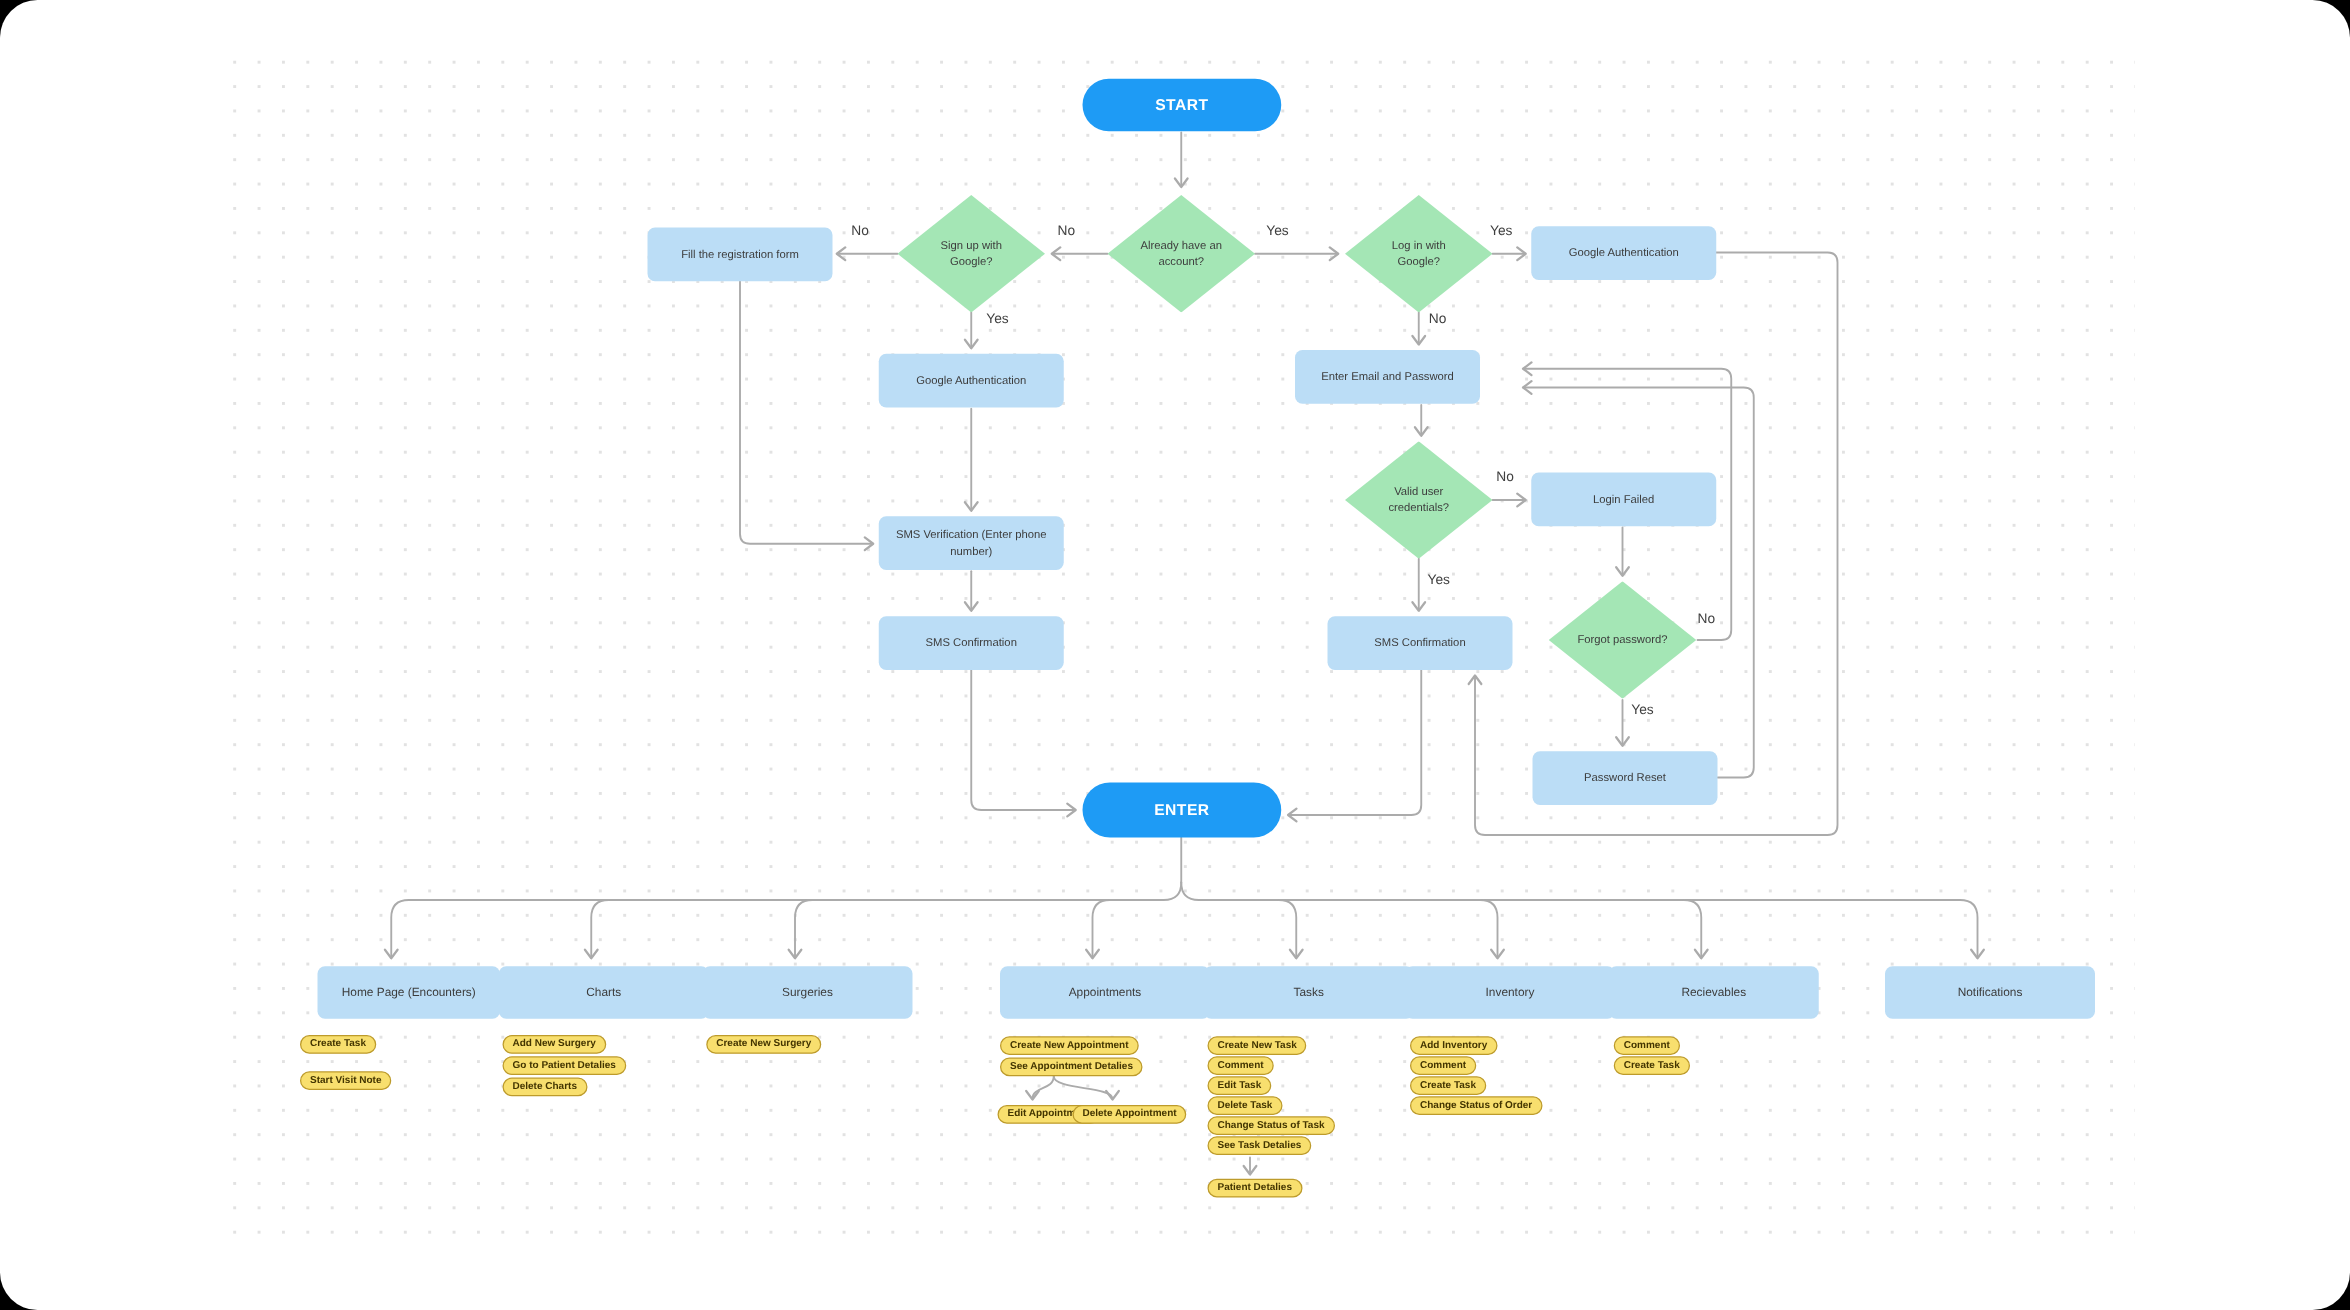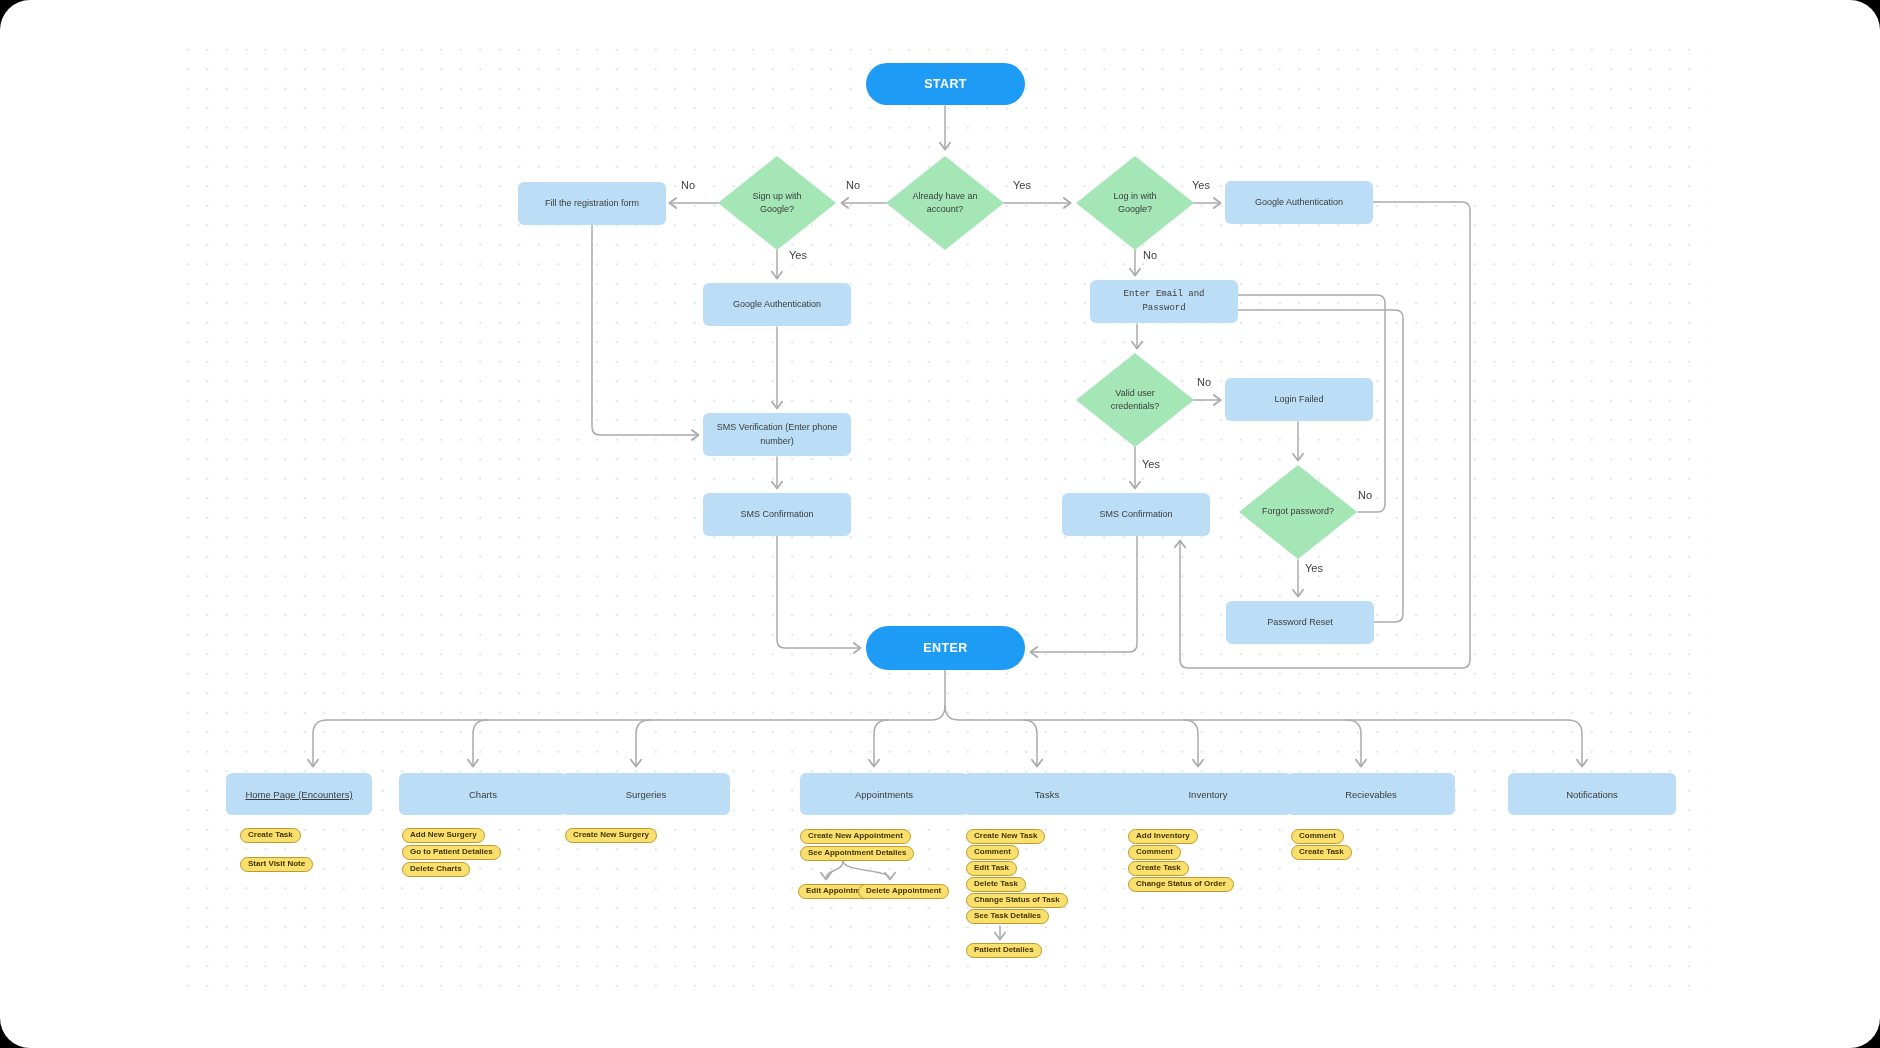--- a/index.html
+++ b/index.html
@@ -84,37 +84,37 @@
   <div class="node dec" style="left:886px;top:156px;">Already have an account?</div>
   <div class="node dec" style="left:1076px;top:156px;">Log in with Google?</div>
   <div class="node dec" style="left:1076px;top:353px;">Valid user credentials?</div>
   <div class="node dec" style="left:1239px;top:465px;">Forgot password?</div>
 
   <div class="node proc" style="left:518px;top:182px;">Fill the registration form</div>
   <div class="node proc" style="left:703px;top:283px;">Google Authentication</div>
   <div class="node proc" style="left:703px;top:413px;">SMS Verification (Enter phone number)</div>
   <div class="node proc" style="left:703px;top:493px;">SMS Confirmation</div>
   <div class="node proc" style="left:1225px;top:181px;">Google Authentication</div>
-  <div class="node proc" style="left:1090px;top:280px;font-family:Liberation Mono, monospace;">Enter Email and Password</div>
+  <div class="node proc" style="left:1036px;top:280px;">Enter Email and Password</div>
   <div class="node proc" style="left:1225px;top:378px;">Login Failed</div>
   <div class="node proc" style="left:1062px;top:493px;">SMS Confirmation</div>
   <div class="node proc" style="left:1226px;top:601px;">Password Reset</div>
 
   <div class="lbl" style="left:846px;top:179px;">No</div>
   <div class="lbl" style="left:1013px;top:179px;">Yes</div>
   <div class="lbl" style="left:681px;top:179px;">No</div>
   <div class="lbl" style="left:789px;top:249px;">Yes</div>
   <div class="lbl" style="left:1192px;top:179px;">Yes</div>
   <div class="lbl" style="left:1143px;top:249px;">No</div>
   <div class="lbl" style="left:1197px;top:376px;">No</div>
   <div class="lbl" style="left:1142px;top:458px;">Yes</div>
   <div class="lbl" style="left:1358px;top:489px;">No</div>
   <div class="lbl" style="left:1305px;top:562px;">Yes</div>
 
-  <div class="node mod" style="left:226px;top:773px;width:146px;text-decoration:underline;">Home Page (Encounters)</div>
+  <div class="node mod" style="left:254px;top:773px;width:146px;">Home Page (Encounters)</div>
   <div class="node mod" style="left:399px;top:773px;">Charts</div>
   <div class="node mod" style="left:562px;top:773px;">Surgeries</div>
   <div class="node mod" style="left:800px;top:773px;">Appointments</div>
   <div class="node mod" style="left:963px;top:773px;">Tasks</div>
   <div class="node mod" style="left:1124px;top:773px;">Inventory</div>
   <div class="node mod" style="left:1287px;top:773px;">Recievables</div>
   <div class="node mod" style="left:1508px;top:773px;">Notifications</div>
 
   <span class="pill" style="left:240px;top:828px;">Create Task</span>
   <span class="pill" style="left:240px;top:845px;margin-top:12px;">Start Visit Note</span>

